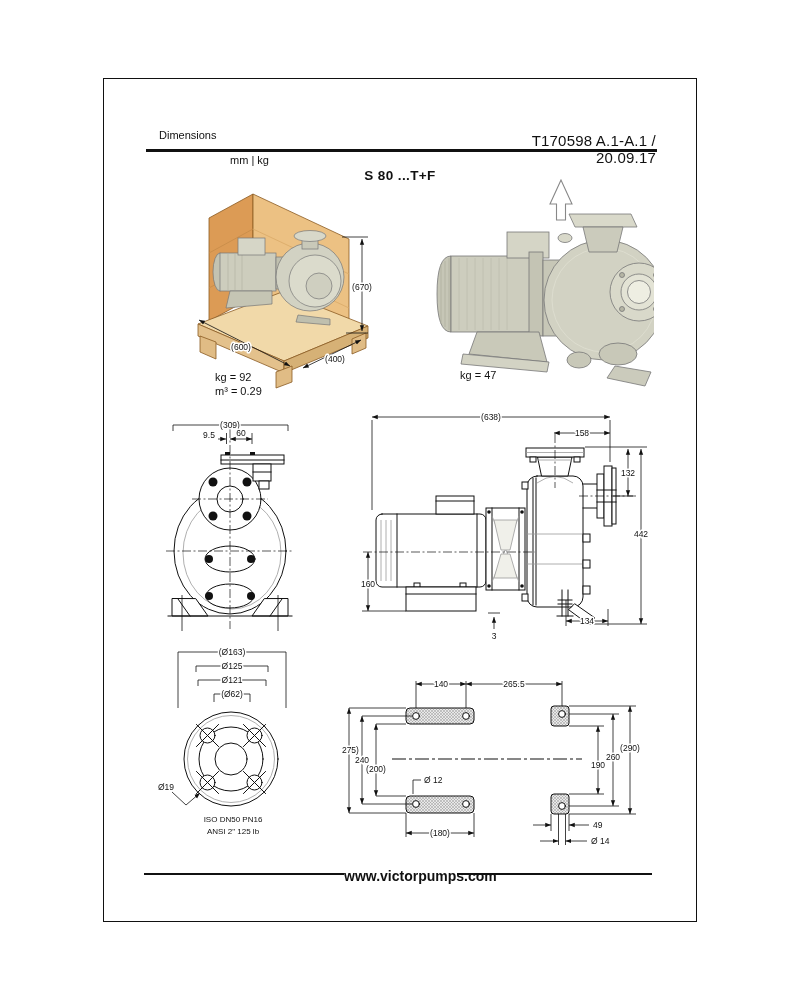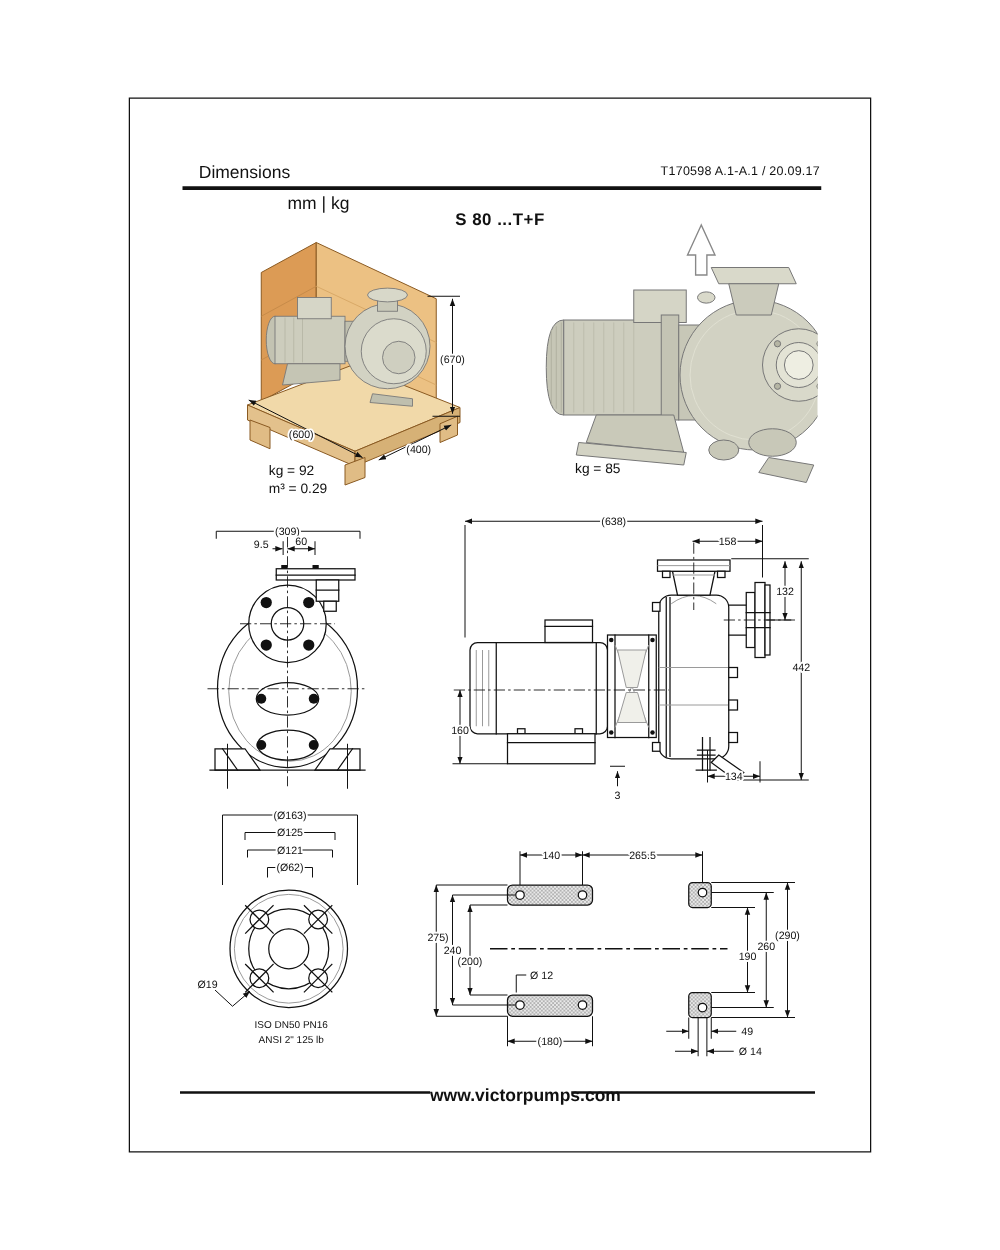--- a/index.html
+++ b/index.html
@@ -1,20 +1,20 @@
 <!DOCTYPE html>
 <html><head>
 <meta charset="utf-8">
 <style>
   html,body{margin:0;padding:0;background:#ffffff;}
   body{width:800px;height:1000px;position:relative;font-family:"Liberation Sans",sans-serif;color:#111;}
   .page{position:absolute;left:103px;top:78px;width:592px;height:842px;border:1.6px solid #111;background:#fff;}
   .abs{position:absolute;}
-  .hdr-small{font-size:14px;color:#111;}
-  .hdr-ref{font-size:10px;letter-spacing:0.2px;}
+  .hdr-small{font-size:11px;color:#111;}
+  .hdr-ref{font-size:15px;letter-spacing:0.2px;}
   .rule{position:absolute;background:#111;}
   .title{position:absolute;left:0;right:0;top:89px;text-align:center;font-size:13.5px;font-weight:bold;letter-spacing:0.4px;}
   .logo{position:absolute;left:238px;top:15px;width:130px;height:58px;}
   .logo-text{font-family:"DejaVu Serif",serif;font-weight:bold;font-size:17px;line-height:15px;letter-spacing:1px;transform:scaleY(1.08);transform-origin:top left;}
   .wt{font-size:11px;padding-left:18px;}
   .foot-text{font-size:14px;font-weight:bold;text-align:center;}
   svg text{font-family:"Liberation Sans",sans-serif;}
   .t{font-size:8.5px;fill:#111;stroke:#fff;stroke-width:3px;paint-order:stroke;stroke-linejoin:round;text-anchor:middle;}
   .ts{text-anchor:start;}
   .s{stroke:#111;stroke-width:1;fill:none;stroke-linecap:square;}
@@ -122,21 +122,21 @@
       <circle cx="220" cy="118" r="11.5" fill="#eeeee2"></circle>
       <circle cx="203" cy="101" r="2.5" fill="#b5b5a4"></circle>
         <circle cx="237" cy="101" r="2.5" fill="#b5b5a4"></circle>
       <circle cx="203" cy="135" r="2.5" fill="#b5b5a4"></circle>
         <circle cx="237" cy="135" r="2.5" fill="#b5b5a4"></circle>
       <ellipse cx="199" cy="180" rx="19" ry="11" fill="#c8c8b8"></ellipse>
       <ellipse cx="160" cy="186" rx="12" ry="8" fill="#c8c8b8"></ellipse>
       <path d="M196,192 L232,198 L226,212 L188,204 Z" fill="#cbcbbc"></path>
     </g>
   </svg>
-  <div class="abs wt" style="left:338px;top:290px;">kg = 85</div>
+  <div class="abs wt" style="left:338px;top:290px;">kg = 47</div>
 
   <svg class="abs" style="left:52px;top:340px;" width="185" height="220" viewBox="0 0 185 220">
     <g>
       <ellipse class="sw" cx="74" cy="132" rx="56" ry="63"></ellipse>
       <ellipse class="sg" cx="76" cy="134" rx="49" ry="56"></ellipse>
       <path class="sw" d="M16,180 L16,197 L52,197 L40,180 Z"></path>
       <path class="s" d="M22,180 L34,197"></path>
       <path class="sw" d="M132,180 L132,197 L96,197 L108,180 Z"></path>
       <path class="s" d="M126,180 L114,197"></path>
       <path class="s" d="M12,197 H136" stroke-width="1.3"></path>

